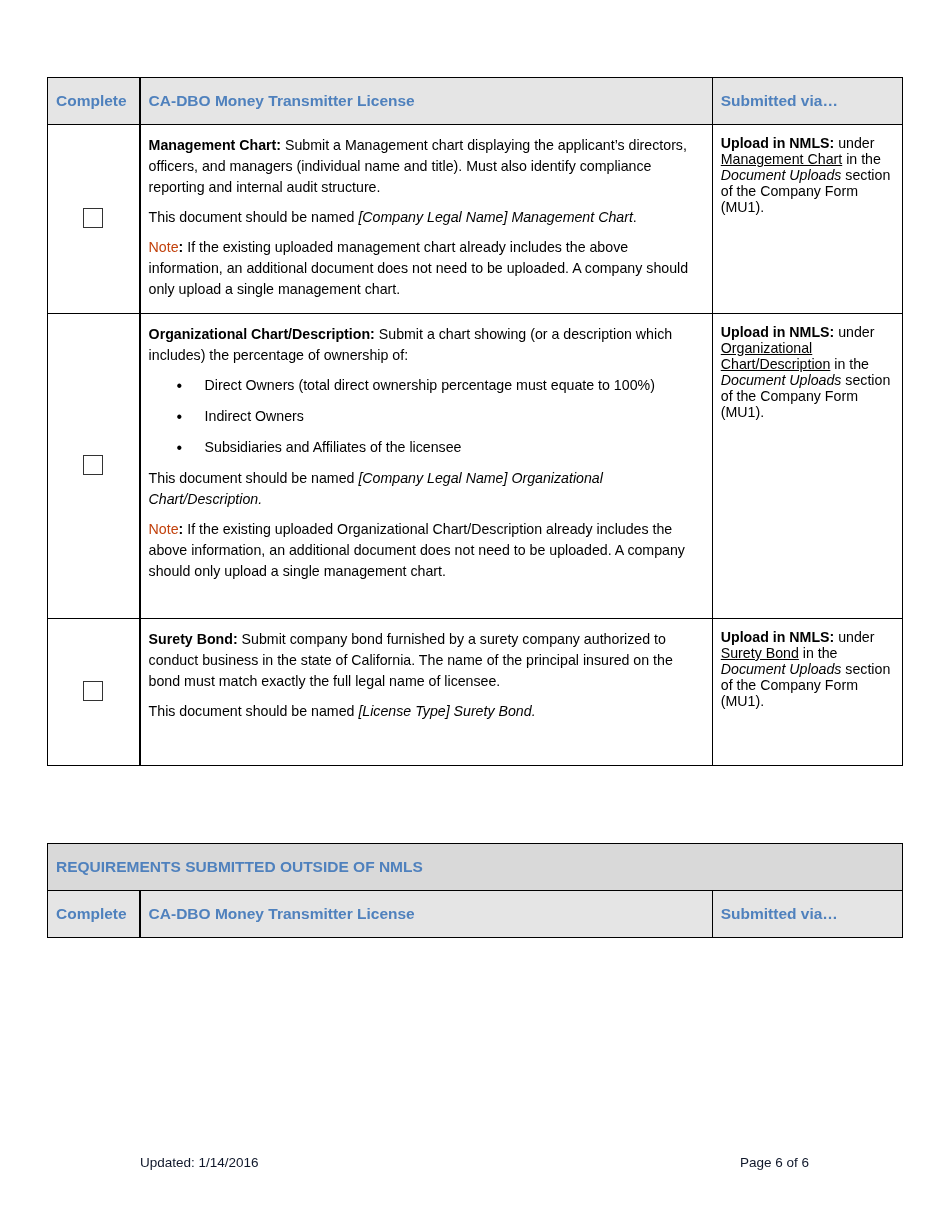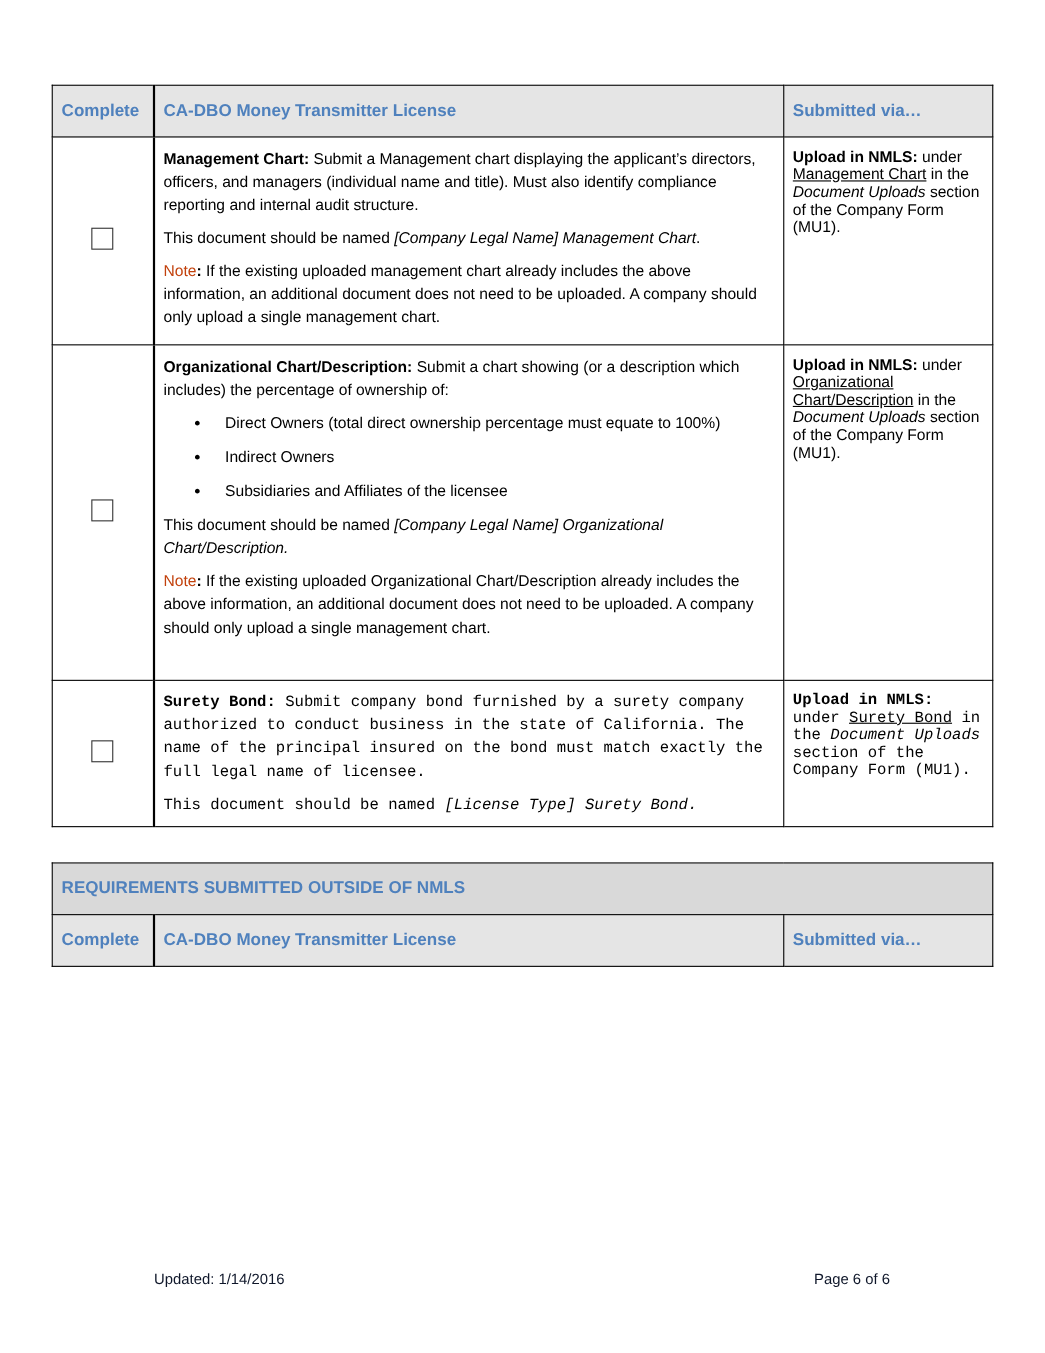--- a/index.html
+++ b/index.html
@@ -91,36 +91,36 @@
         <li>Subsidiaries and Affiliates of the licensee</li>
       </ul>
       <p><span>This document should be named </span><span class="i">[Company Legal Name] Organizational Chart/Description.</span></p>
       <p><span class="note">Note</span><span class="bold">:</span><span> If the existing uploaded Organizational Chart/Description already includes the above information, an additional document does not need to be uploaded. A company should only upload a single management chart.</span></p>
     </td>
     <td class="cell-sub">
       <p><span class="bold">Upload in NMLS:</span><span> under </span><span class="u">Organizational Chart/Description</span><span> in the </span><span class="i">Document Uploads</span><span> section of the Company Form (MU1).</span></p>
     </td>
   </tr>
 
-  <tr style="height:125px;font-family:Liberation Mono, monospace;">
+  <tr style="height:147px;">
     <td class="cell-check">
       <span class="checkbox"></span>
     </td>
     <td class="cell-desc thick-left">
       <p><span class="bold">Surety Bond:</span><span> Submit company bond furnished by a surety company authorized to conduct business in the state of California. The name of the principal insured on the bond must match exactly the full legal name of licensee.</span></p>
       <p><span>This document should be named </span><span class="i">[License Type] Surety Bond.</span></p>
     </td>
     <td class="cell-sub">
       <p><span class="bold">Upload in NMLS:</span><span> under </span><span class="u">Surety Bond</span><span> in the </span><span class="i">Document Uploads</span><span> section of the Company Form (MU1).</span></p>
     </td>
   </tr>
 </tbody>
   </table>
 
-<table class="tbl" style="top:784px;">
+<table class="tbl" style="top:843px;">
   <colgroup>
       <col class="col-complete">
       <col class="col-desc">
       <col class="col-sub">
     </colgroup>
   <tbody>
       <tr class="sec-title">
     <th colspan="3">REQUIREMENTS SUBMITTED OUTSIDE OF NMLS</th>
   </tr>
   <tr class="hdr">

